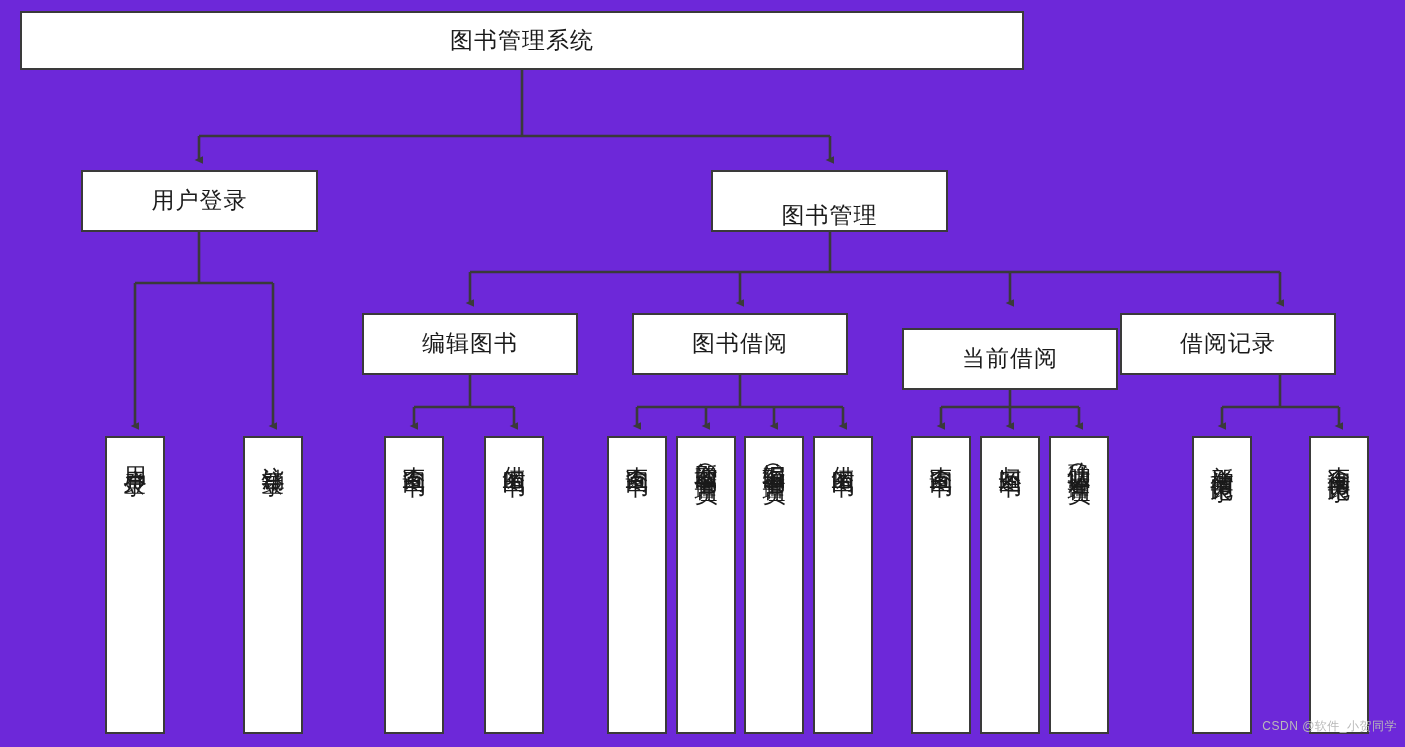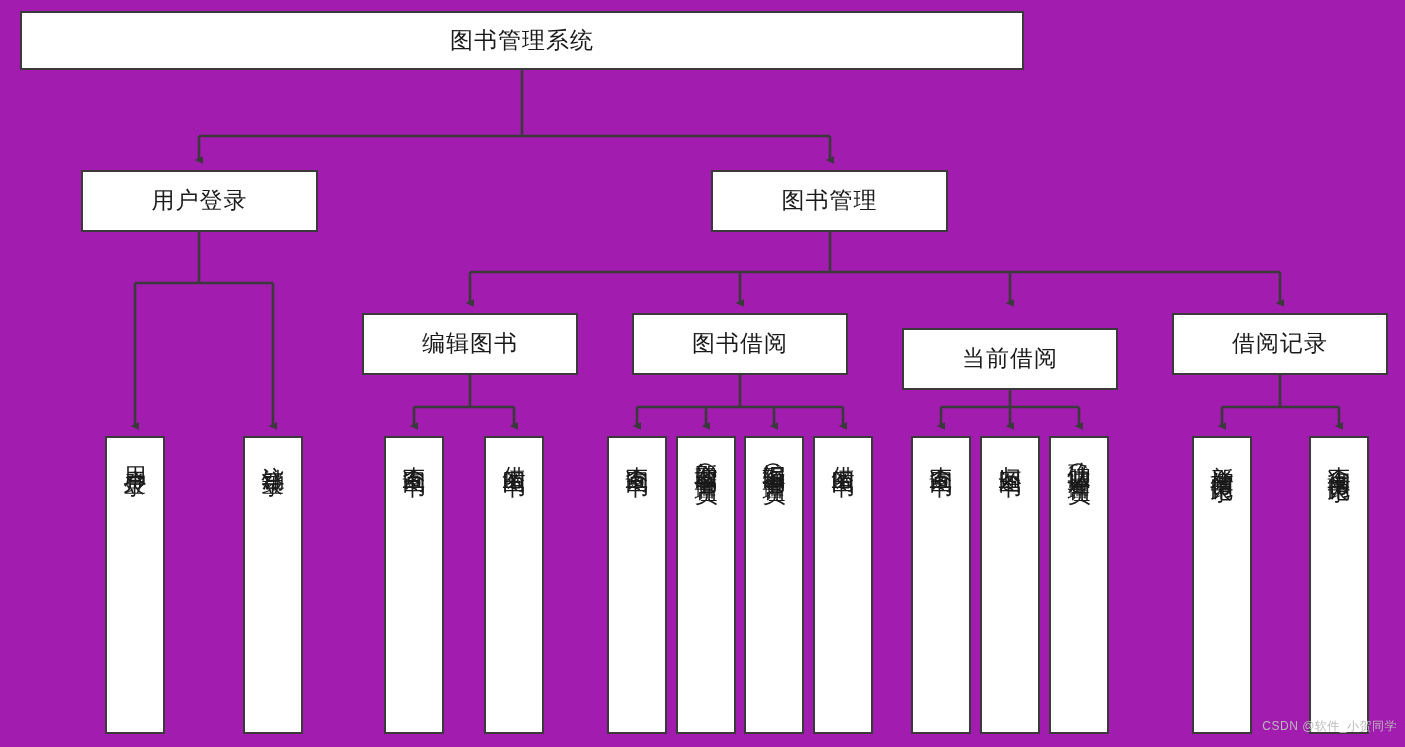--- a/index.html
+++ b/index.html
@@ -8,21 +8,21 @@
     padding: 0;
     background: #ffffff;
   }
   body {
     font-family: "Liberation Sans", "DejaVu Sans", sans-serif;
   }
   #diagram-root {
     position: relative;
     width: 1405px;
     height: 747px;
-    background: #a21caf;
+    background: #6d28d9;
     overflow: hidden;
   }
   #wires {
     position: absolute;
     left: 0;
     top: 0;
     width: 1405px;
     height: 747px;
     pointer-events: none;
   }
@@ -129,34 +129,34 @@
     </g>
   </svg>
 
   <div class="node horiz" style="left:20px; top:11px; width:1004px; height:59px;">
     <span class="node-label">图书管理系统</span>
   </div>
 
   <div class="node horiz" style="left:81px; top:170px; width:237px; height:62px;">
     <span class="node-label">用户登录</span>
   </div>
-  <div class="node horiz" style="left:711px; top:170px; width:237px; height:62px;">
+  <div class="node horiz" style="left:711px; top:170px; width:237px; height:62px;align-items:flex-end;">
     <span class="node-label">图书管理</span>
   </div>
 
   <div class="node horiz" style="left:362px; top:313px; width:216px; height:62px;">
     <span class="node-label">编辑图书</span>
   </div>
   <div class="node horiz" style="left:632px; top:313px; width:216px; height:62px;text-align:right;">
     <span class="node-label">图书借阅</span>
   </div>
   <div class="node horiz" style="left:902px; top:313px; width:216px; height:62px;margin-top:15px;">
     <span class="node-label">当前借阅</span>
   </div>
-  <div class="node horiz" style="left:1172px; top:313px; width:216px; height:62px;">
+  <div class="node horiz" style="left:1120px; top:313px; width:216px; height:62px;">
     <span class="node-label">借阅记录</span>
   </div>
 
   <div class="node vert" style="left:105px; top:436px; width:60px; height:298px;">
     <span class="node-label">用户登录</span>
   </div>
   <div class="node vert" style="left:243px; top:436px; width:60px; height:298px;">
     <span class="node-label">注销登录</span>
   </div>
 

